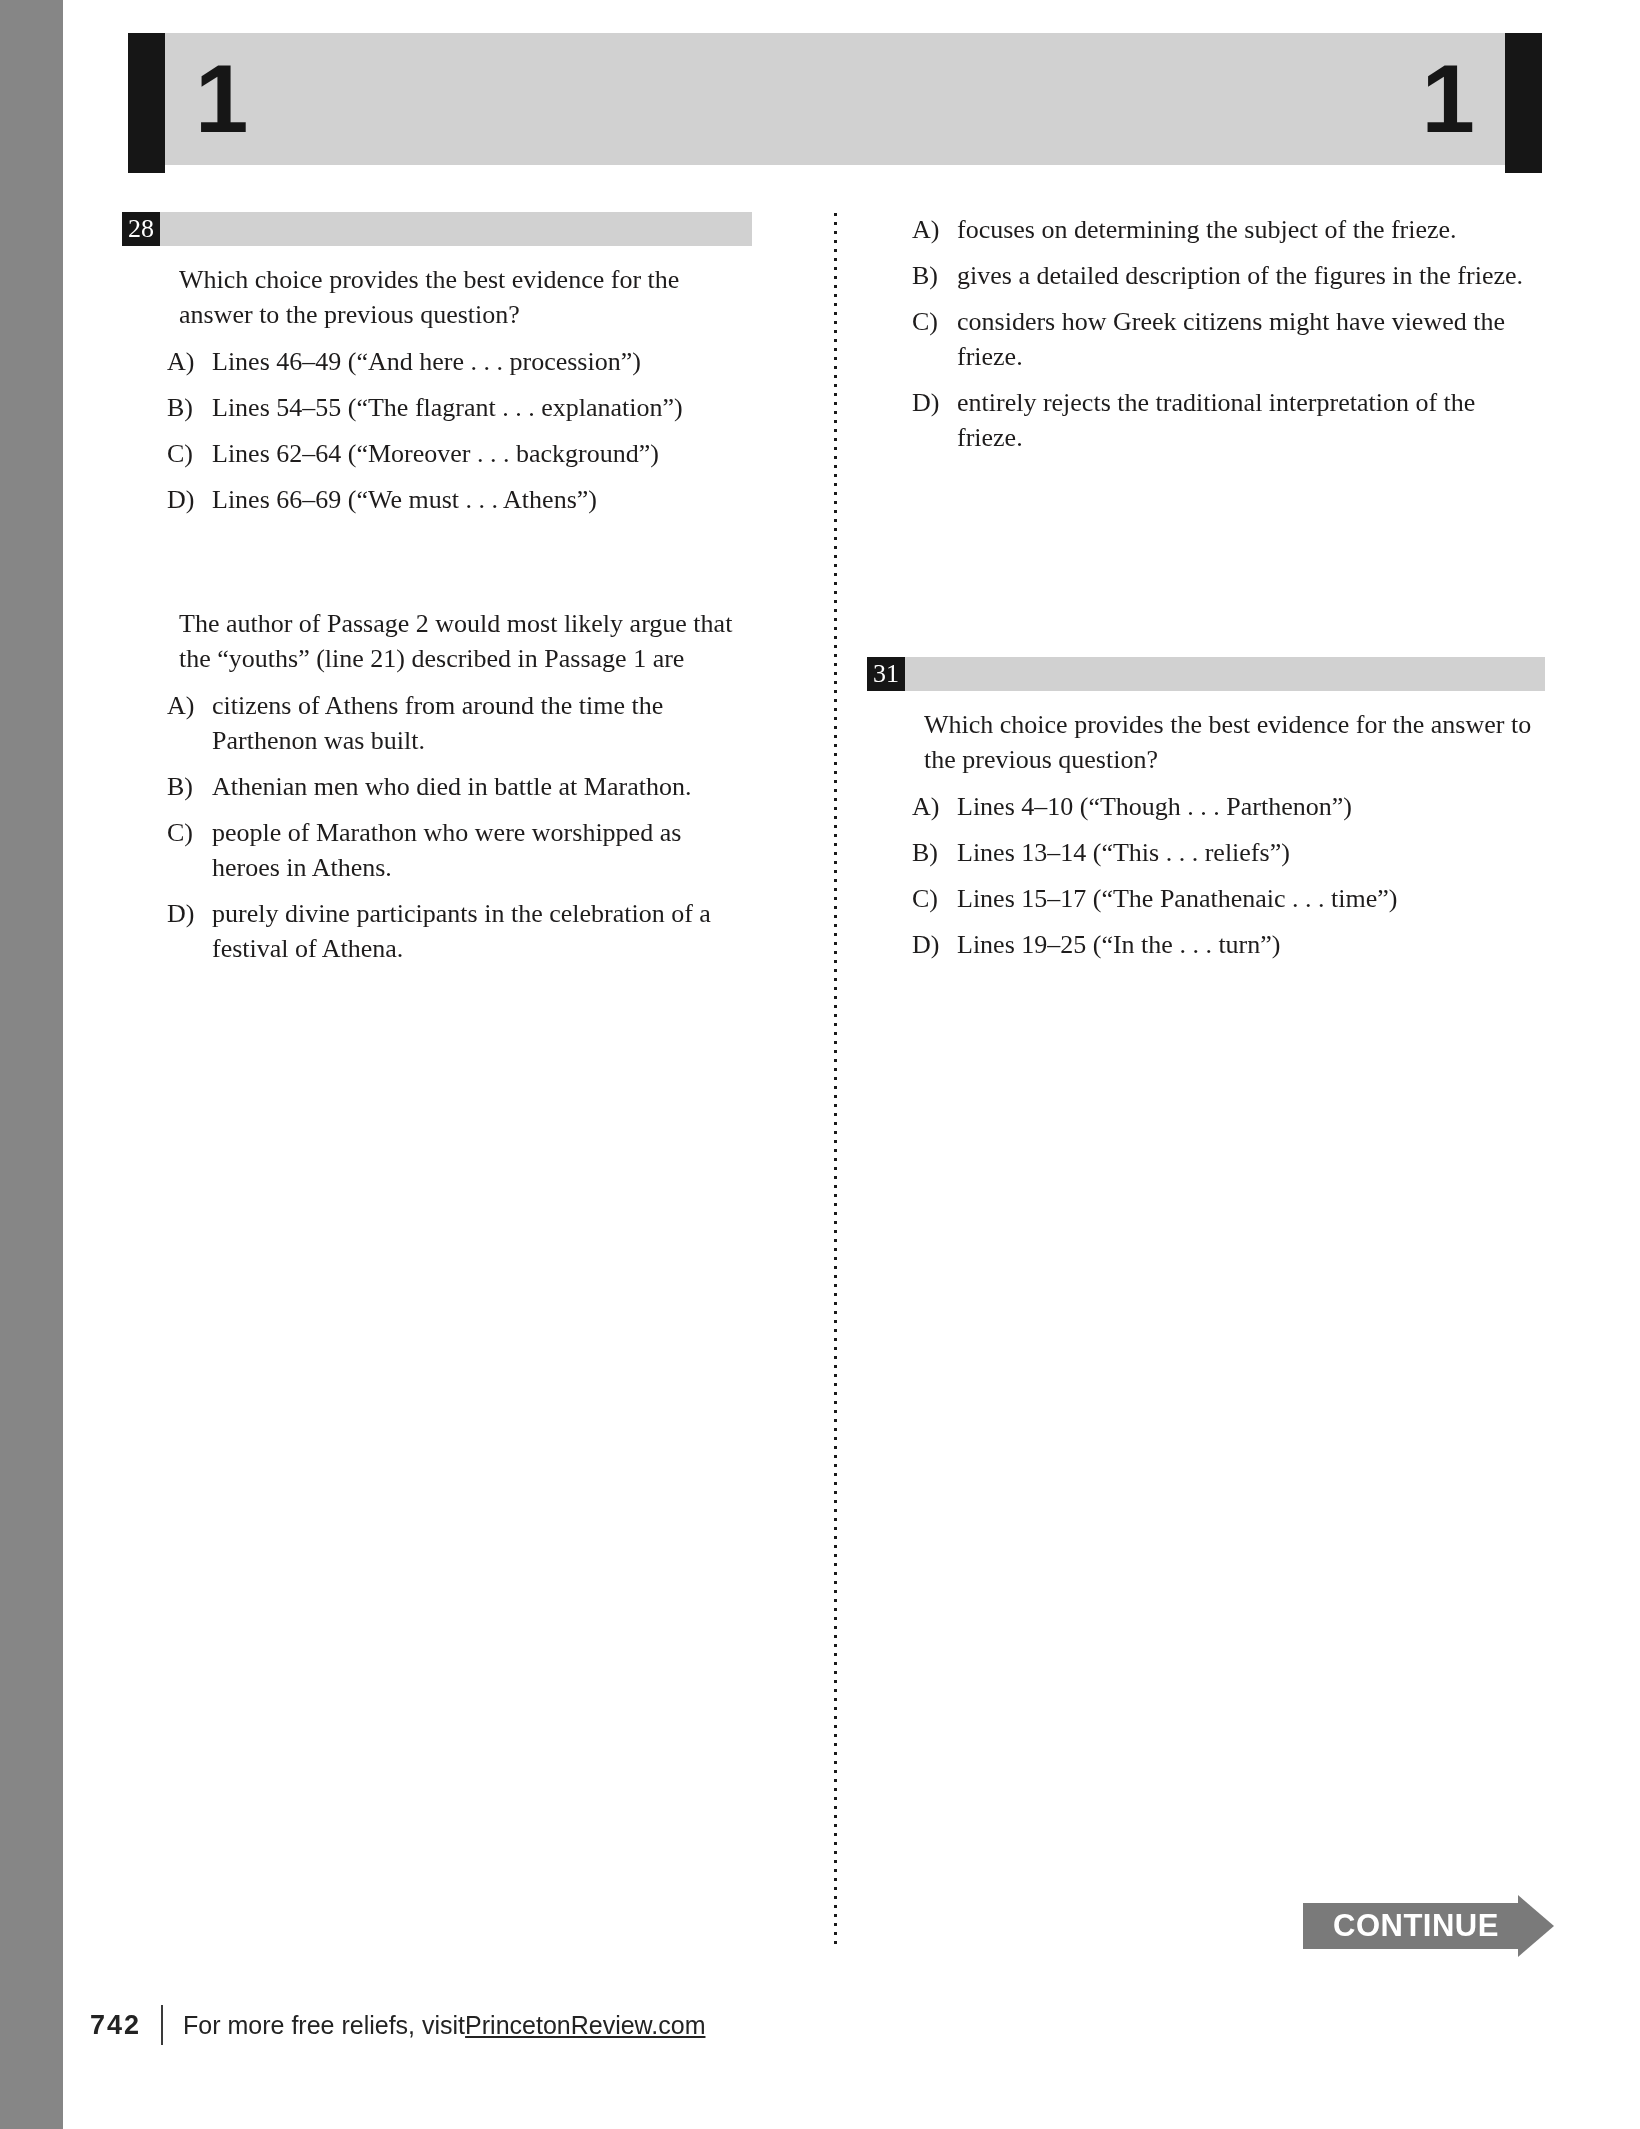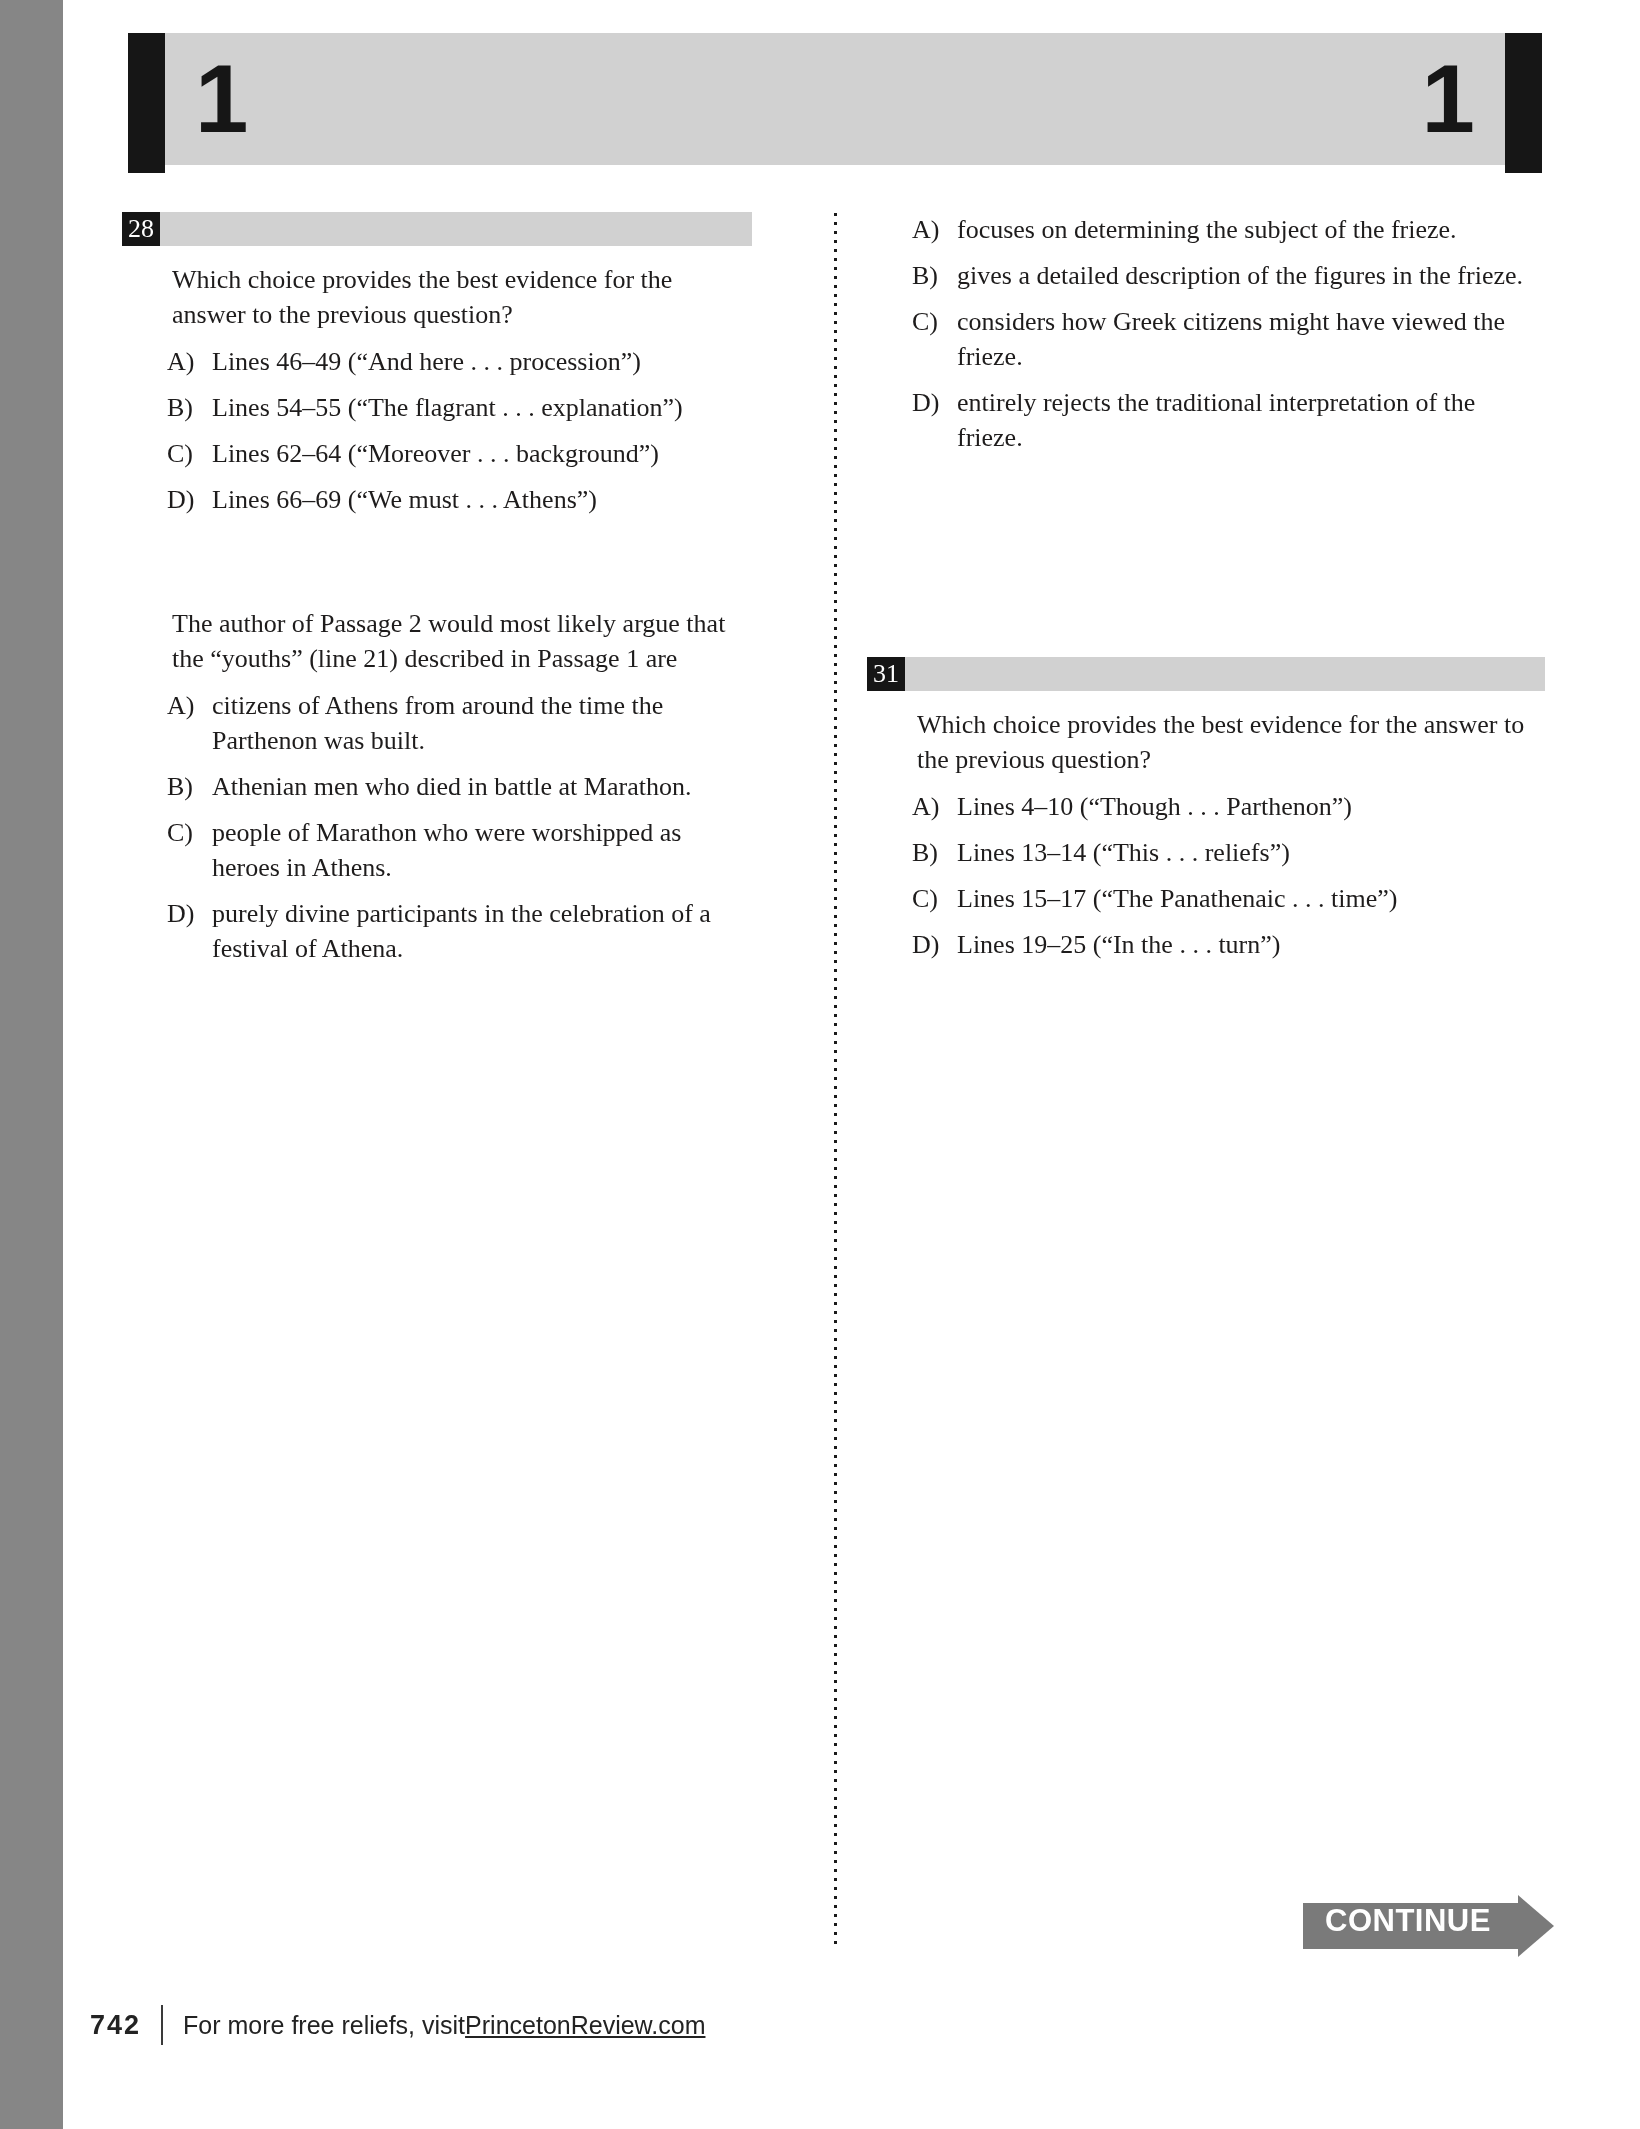--- a/index.html
+++ b/index.html
@@ -21,29 +21,29 @@
   .divider{position:absolute;left:834px;top:213px;width:3px;height:1737px;
            background-image:repeating-linear-gradient(to bottom,#1a1a1a 0 3px,transparent 3px 9px);}
 
   
   .question{position:absolute;}
   .q-head{display:flex;height:34px;}
   .q-num{width:38px;height:34px;background:#161616;color:#ffffff;font-size:26px;
          display:flex;align-items:center;justify-content:center;text-align:right;}
   .q-bar{flex:1;height:34px;background:#d1d1d1;}
   .q-body{padding-left:45px;box-sizing:border-box;}
-  .stem{margin:16px 0 12px 5px;font-size:26px;line-height:35px;}
+  .stem{margin:16px 0 12px 12px;font-size:26px;line-height:35px;}
   .choice{display:flex;margin-bottom:11px;font-size:26px;line-height:35px;}
   .choice .letter{width:45px;flex:0 0 45px;}
   .choice .ctext{flex:1;}
 
   
   .continue{position:absolute;left:1303px;top:1895px;width:250px;height:61px;}
   .continue .rect{position:absolute;left:0;top:8px;width:215px;height:46px;background:#7a7a7a;
-                  display:flex;padding-left:22px;box-sizing:border-box;}
+                  display:flex;align-items:center;padding-left:30px;box-sizing:border-box;}
   .continue .rect span{font-family:"Liberation Sans", sans-serif;font-weight:700;font-size:31px;
                        color:#ffffff;letter-spacing:0.5px;}
   .continue .head{position:absolute;left:215px;top:0;width:0;height:0;
                   border-top:31px solid transparent;border-bottom:31px solid transparent;
                   border-left:36px solid #7a7a7a;}
 
   
   .footer{position:absolute;left:90px;top:2003px;height:44px;display:flex;align-items:center;
           font-family:"Liberation Sans", sans-serif;color:#232323;}
   .footer .pg{font-weight:700;font-size:27px;letter-spacing:2px;}

